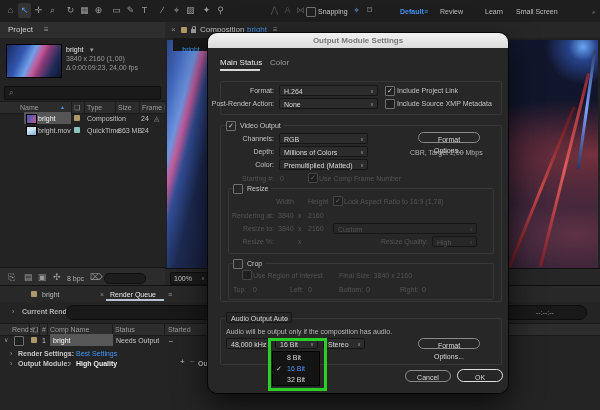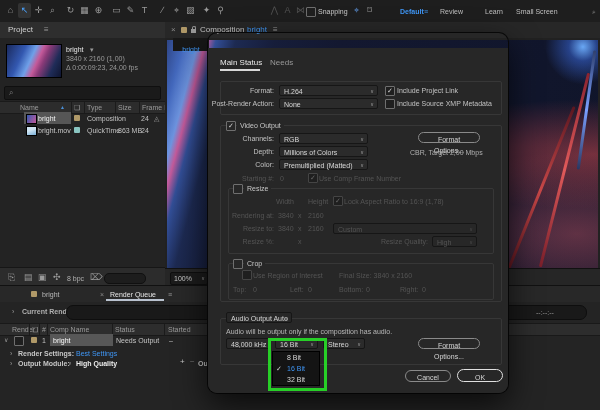--- a/index.html
+++ b/index.html
@@ -227,25 +227,26 @@
     <span class="abs t7 dim" style="left:10px;top:73px">›</span>
     <span class="abs t7" style="left:18px;top:73px;color:#c6c6c6;font-weight:bold">Output Module:</span>
     <span class="abs" style="left:68px;top:74px;font-size:5px;color:#9a9a9a">∨</span>
     <span class="abs t7" style="left:76px;top:73px;color:#ececec;font-weight:bold">High Quality</span>
     <span class="abs t8" style="left:180px;top:71px;color:#c8c8c8">+</span>
     <span class="abs t8" style="left:190px;top:71px;color:#777">−</span>
     <span class="abs t7" style="left:198px;top:73px;color:#c6c6c6;font-weight:bold">Output To:</span>
   </div>
 
   <div id="dialog">
+    <div id="dlg-title">Output Module Settings</div>
     <div id="dlg-body"></div>
 
     <span class="abs t8" style="left:12px;top:25px;color:#e8e8e8">Main Status</span>
     <div class="abs" style="left:12px;top:36px;width:40px;height:2px;background:#d8d8d8"></div>
-    <span class="abs t8" style="left:62px;top:25px;color:#999">Needs</span>
+    <span class="abs t8" style="left:62px;top:25px;color:#999">Color</span>
 
     <div class="grp" style="left:12px;top:48px;width:280px;height:32px"></div>
     <span class="lblr" style="right:234px;top:52px">Format:</span>
     <div class="dd" style="left:71px;top:52px;width:99px">
       <span>H.264</span>
       <span class="ch">∨</span>
     </div>
     <span class="cb" style="left:177px;top:53px">✓</span>
     <span class="abs t7" style="left:189px;top:53px;color:#c2c2c2">Include Project Link</span>
     <span class="lblr" style="right:234px;top:65px">Post-Render Action:</span>

